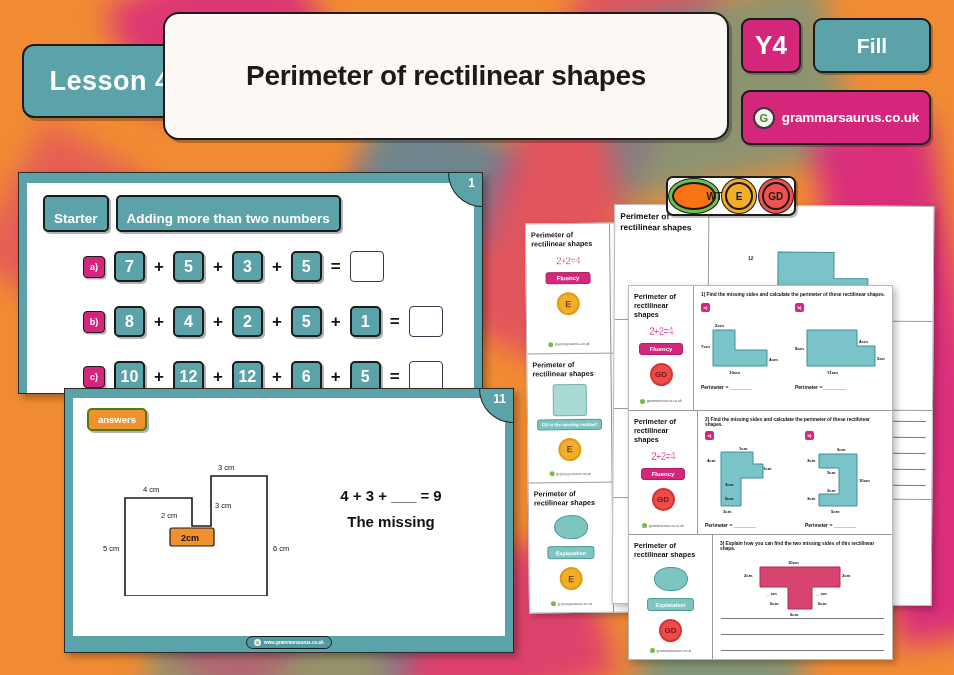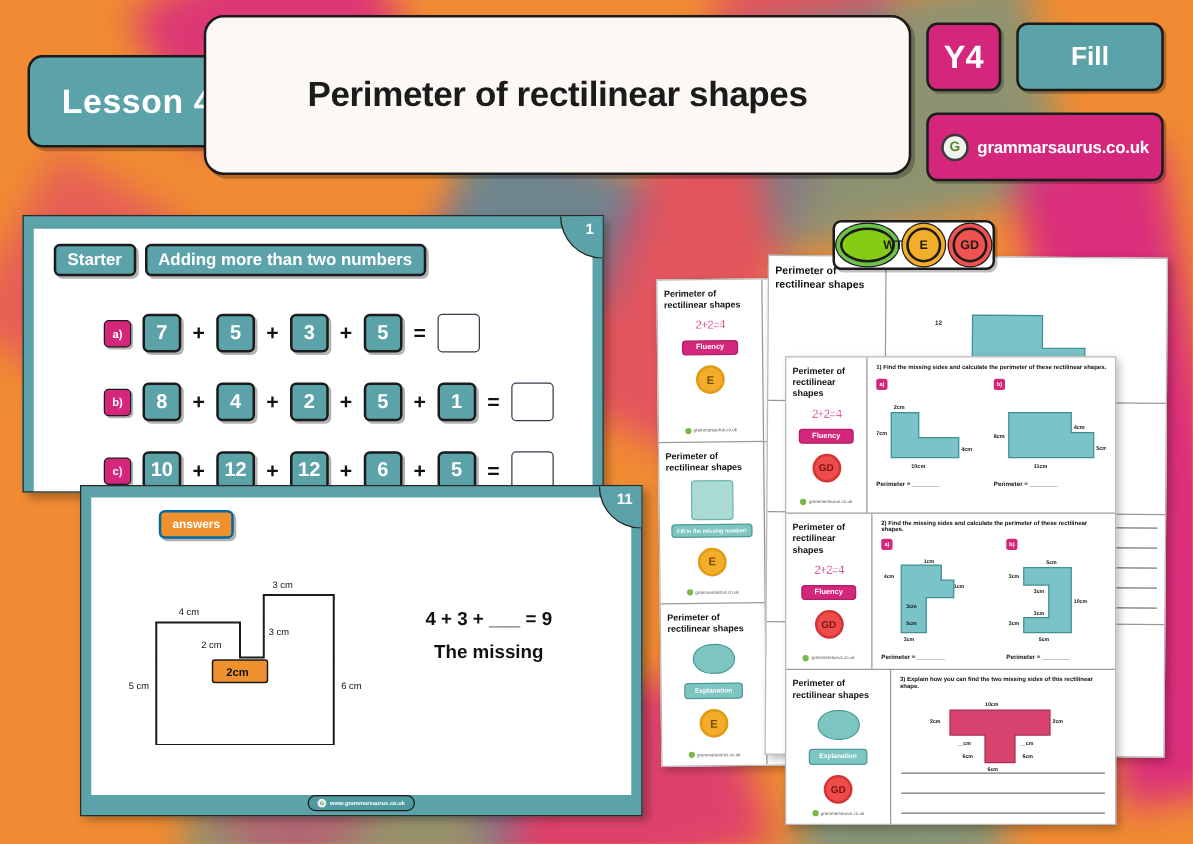--- a/index.html
+++ b/index.html
@@ -79,21 +79,21 @@
     display:flex;align-items:flex-start;justify-content:flex-end;
     padding:3px 7px 0 0; top:0; right:0;
   }
 
   
   #slide1 { left:18px; top:172px; width:465px; height:222px; z-index:6; }
   #slide1 .inner { left:8px; top:10px; right:8px; bottom:0px; }
   .s1-head { position:absolute; left:16px; top:12px; display:flex; gap:7px; }
   .pill {
     background:#5BA3A8; color:#fff; border:2px solid #1b1b1b; border-radius:5px;
-    font-size:13.5px; font-weight:bold; padding:3px 9px 4px;
+    font-size:13.5px; font-weight:bold; padding:14px 9px 4px;
     box-shadow:2px 2px 0 rgba(0,0,0,.3);
   }
   .eq-row { position:absolute; display:flex; align-items:center; gap:9px; left:56px; }
   .lbl {
     width:22px;height:22px;background:#D4267B;border:1.5px solid #1b1b1b;border-radius:4px;
     color:#fff;font-size:9px;font-weight:bold;display:flex;align-items:center;justify-content:center;
     box-shadow:1.5px 1.5px 0 rgba(0,0,0,.3);
   }
   .num {
     min-width:31px;height:31px;padding:0 4px;background:#5BA3A8;border:2px solid #1b1b1b;border-radius:5px;
@@ -101,24 +101,23 @@
     box-shadow:2px 2px 0 rgba(0,0,0,.3);
   }
   .op { font-size:17px;font-weight:bold;color:#111; }
   .ansbox { width:34px;height:31px;background:#fff;border:1.6px solid #3a3a4a;border-radius:4px; }
 
   
   #slide2 { left:64px; top:388px; width:450px; height:265px; z-index:7; }
   #slide2 .inner { left:8px; top:9px; right:8px; bottom:16px; }
   .s2-head { position:absolute; left:14px; top:10px; display:flex; gap:7px; align-items:center; }
   .pill-orange {
-    background:#F0912F;color:#fff;border:2px solid #0369a1;border-radius:5px;
+    background:#F0912F;color:#fff;border:2px solid #4d7c0f;border-radius:5px;
     font-size:9.5px;font-weight:bold;padding:4px 9px;
     box-shadow:2px 2px 0 rgba(0,0,0,.3);
-    margin-left:40px;
   }
   .footer-band { position:absolute;left:8px;right:8px;bottom:3px;height:13px;
      display:flex;align-items:center;justify-content:center; }
   .footer-pill {
     background:#4E9AA0;border:1.5px solid #1b1b1b;border-radius:9px;
     height:13px;padding:0 7px;display:flex;align-items:center;gap:3px;
     font-size:4.6px;color:#fff;font-weight:bold;
   }
   .footer-pill .dot { width:7px;height:7px;border-radius:50%;background:#eee;
      display:flex;align-items:center;justify-content:center;font-size:4px;color:#4a8a2a; }
@@ -176,21 +175,21 @@
 
   
   .diff-wrap { position:absolute; left:666px; top:176px; z-index:12; }
   .badge-card {
     width:130px;height:40px;background:#fff;border:2px solid #1b1b1b;border-radius:7px;
     display:flex;align-items:center;justify-content:space-around;
     box-shadow:2px 2px 0 rgba(0,0,0,.25);
   }
   .rosette { width:28px;height:28px;display:flex;align-items:center;justify-content:center;
     font-size:10px;font-weight:bold;border:2px solid #1b1b1b; position:relative; }
-  .rosette.wt { background:#84cc16; color:#1b1b1b; border-radius:50%;
+  .rosette.wt { background:#f97316; color:#1b1b1b; border-radius:50%;
       box-shadow:0 0 0 3px #6CC24A, 0 0 0 4px #1b1b1b;padding-left:40px; }
   .rosette.e  { background:#F2AE2A; color:#1b1b1b; border-radius:50%;
       box-shadow:0 0 0 3px #F2AE2A, 0 0 0 4px #1b1b1b; }
   .rosette.gd { background:#F0534F; color:#1b1b1b; border-radius:50%;
       box-shadow:0 0 0 3px #F0534F, 0 0 0 4px #1b1b1b; }
   .diff-banner {
     margin-top:4px; margin-left:-25px; width:185px;height:36px;background:#D4267B;
     border:2.5px solid #1b1b1b;border-radius:10px;
     display:flex;align-items:center;justify-content:center;
     color:#fff;font-size:17.5px;font-weight:bold;

